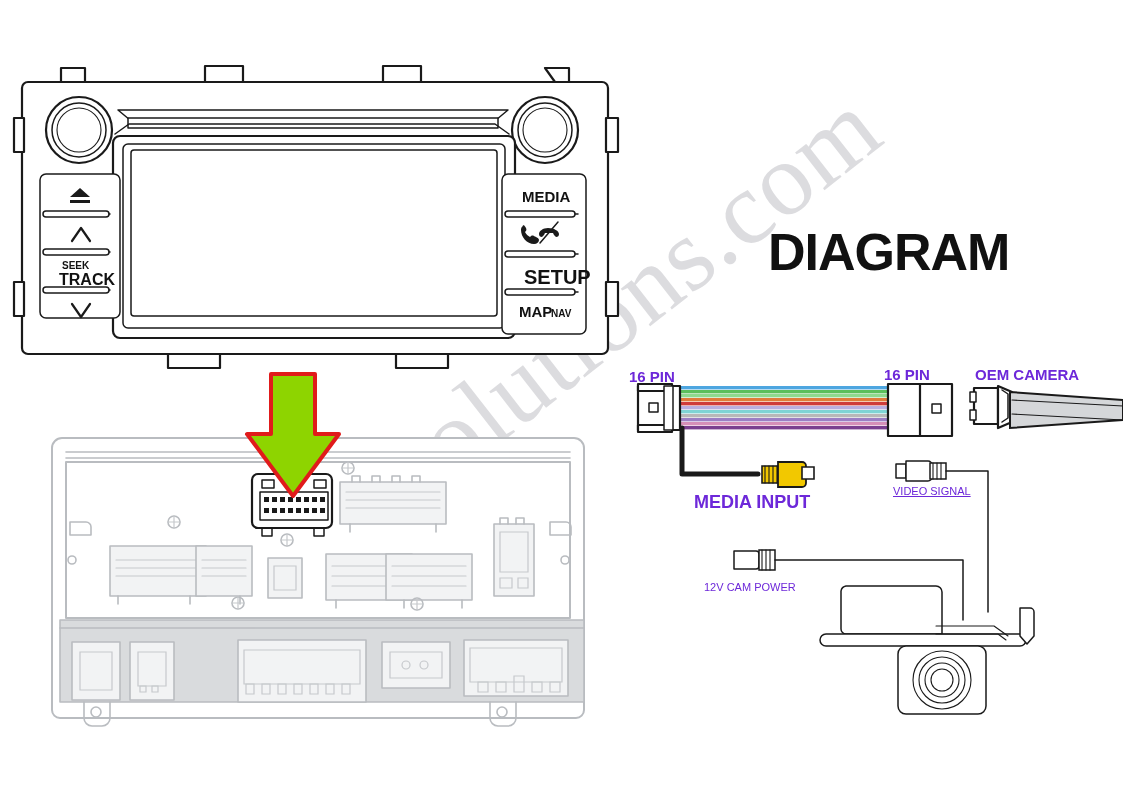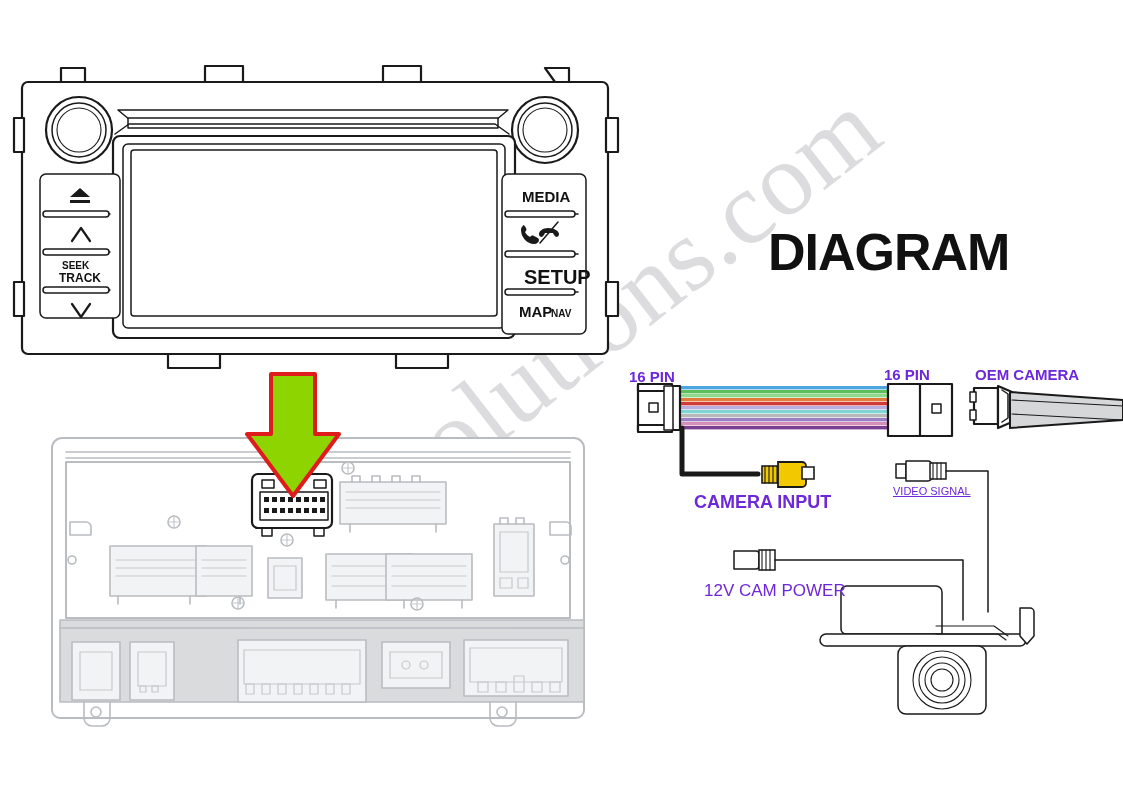--- a/index.html
+++ b/index.html
@@ -61,34 +61,34 @@
     font-family: "Liberation Sans", sans-serif;
     font-weight: bold;
     color: #6d28d9;
     white-space: nowrap;
   }
   .lbl-16pin-left  { left: 629px; top: 368px; font-size: 15px; }
   .lbl-16pin-right { left: 884px; top: 366px; font-size: 15px; }
   .lbl-oem         { left: 975px; top: 366px; font-size: 15px; }
   .lbl-camin       { left: 694px; top: 492px; font-size: 18px; }
   .lbl-vsig        { left: 893px; top: 485px; font-size: 11px; font-weight: normal; text-decoration: underline; }
-  .lbl-12v         { left: 704px; top: 581px; font-size: 17px; font-weight: normal; }
+  .lbl-12v         { left: 704px; top: 581px; font-size: 11px; font-weight: normal; }
   .btn-txt {
     position: absolute;
     font-family: Liberation Sans, sans-serif;
     font-weight: bold;
     color: #111111;
     white-space: nowrap;
   }
   .bt-media  { left: 522px; top: 188px; font-size: 15px; }
   .bt-setup  { left: 524px; top: 266px; font-size: 20px; }
   .bt-map    { left: 519px; top: 303px; font-size: 15px; }
   .bt-nav    { left: 551px; top: 308px; font-size: 10px; text-align: right; }
   .bt-seek   { left: 62px; top: 260px; font-size: 10px; text-align: right; }
-  .bt-track  { left: 59px; top: 271px; font-size: 12px; text-align: right; }
+  .bt-track  { left: 59px; top: 271px; font-size: 16px; text-align: right; }
 </style>
 </head>
 <body style="background: rgb(255, 255, 255);">
 
 <div id="page">
   <div id="stage">
 
     <div class="wm">Car-solutions.com</div>
 
     <svg class="svg-layer" viewBox="0 0 1123 793">
@@ -373,21 +373,21 @@
         <circle class="ln-x" cx="942" cy="680" r="17"></circle>
         <circle class="ln-x" cx="942" cy="680" r="11"></circle>
       </g>
     </svg>
 
     <div class="ttl ttl-2">DIAGRAM</div>
 
     <div class="lbl lbl-16pin-left">16 PIN</div>
     <div class="lbl lbl-16pin-right">16 PIN</div>
     <div class="lbl lbl-oem">OEM CAMERA</div>
-    <div class="lbl lbl-camin">CAMERA INPUT</div>
+    <div class="lbl lbl-camin">MEDIA INPUT</div>
     <div class="lbl lbl-vsig">VIDEO SIGNAL</div>
     <div class="lbl lbl-12v">12V CAM POWER</div>
 
     <div class="btn-txt bt-media">MEDIA</div>
     <div class="btn-txt bt-setup">SETUP</div>
     <div class="btn-txt bt-map">MAP</div>
     <div class="btn-txt bt-nav">NAV</div>
     <div class="btn-txt bt-seek">SEEK</div>
     <div class="btn-txt bt-track">TRACK</div>
 

